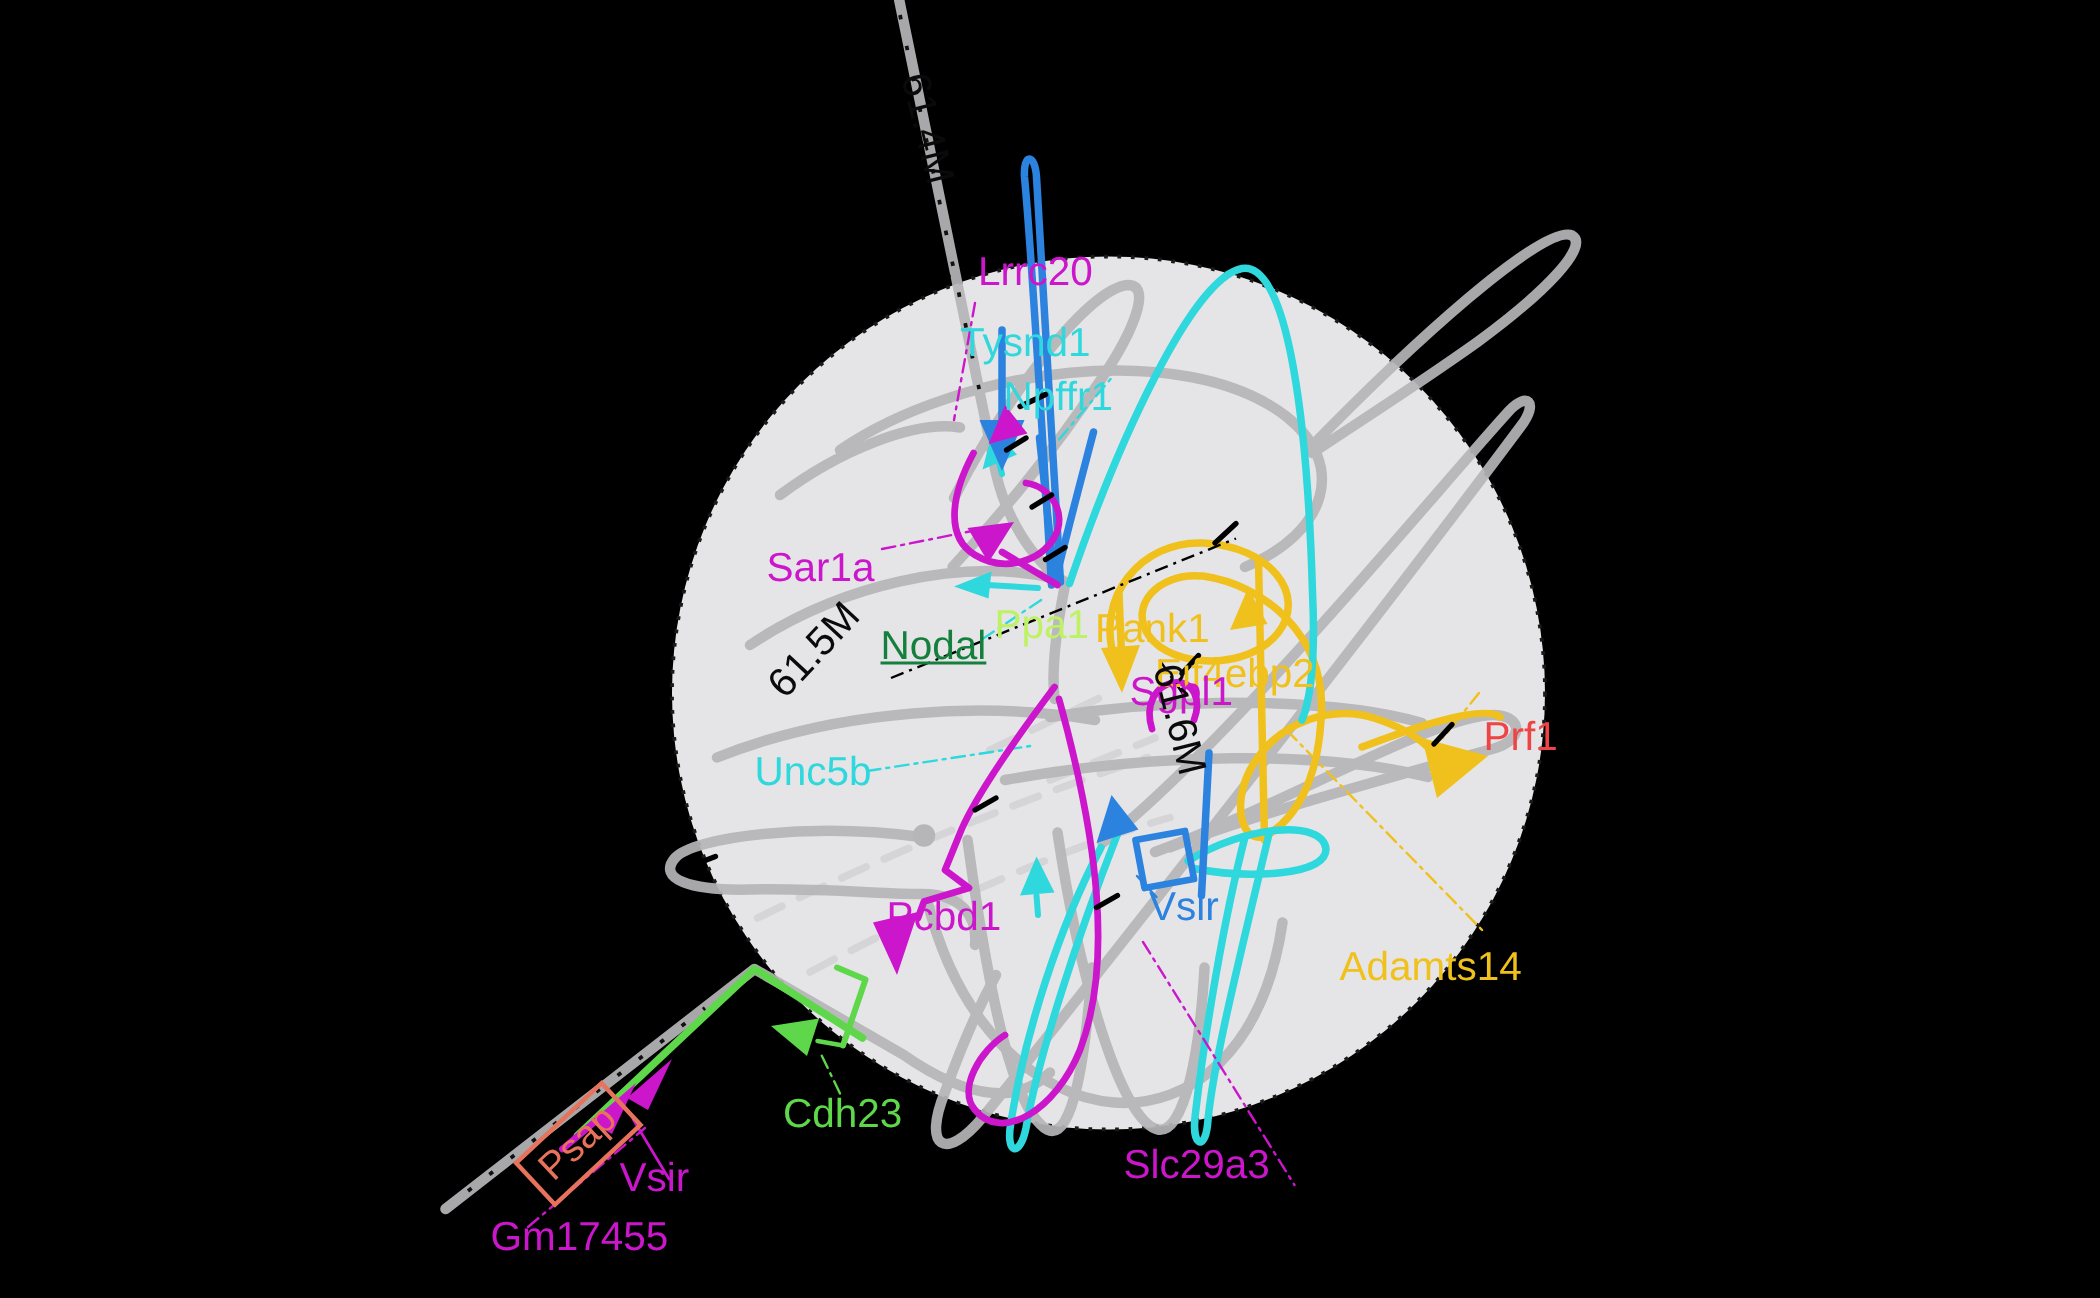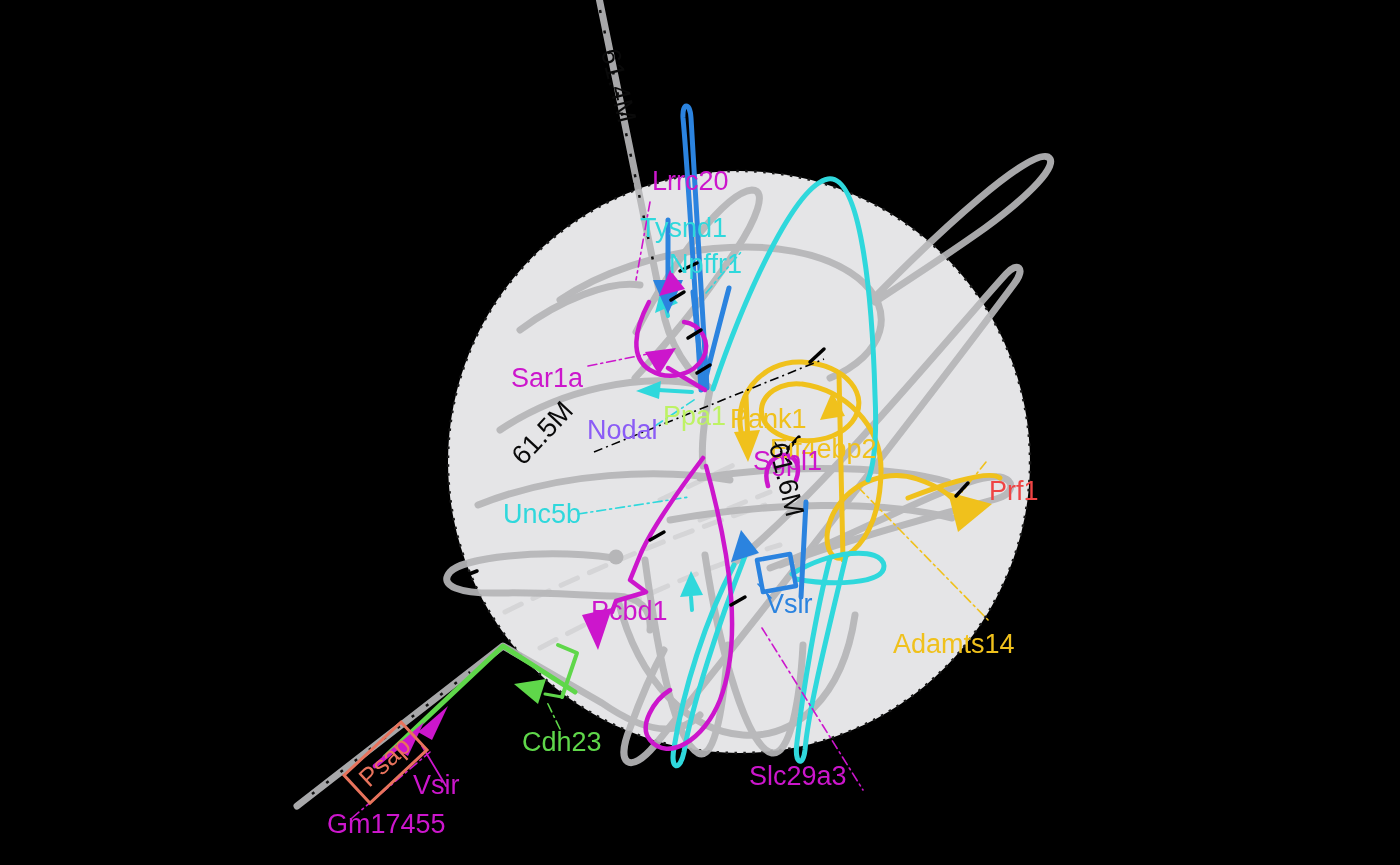--- a/index.html
+++ b/index.html
@@ -137,21 +137,21 @@
     <path d="M594,452 L824,359" stroke-width="1.6" stroke-dasharray="9 4 2 4"></path>
     <path d="M773,440 L791,466" stroke-width="1.6" stroke-dasharray="9 4 2 4"></path>
   </g>
 </svg>
 
 <span class="lbl" style="left: 652px; top: 168px; color: rgb(204, 22, 204);">Lrrc20</span>
 <span class="lbl" style="left: 640px; top: 215px; color: rgb(47, 216, 220);">Tysnd1</span>
 <span class="lbl" style="left: 669px; top: 251px; color: rgb(47, 216, 220);">Npffr1</span>
 <span class="lbl" style="left: 511px; top: 365px; color: rgb(204, 22, 204);">Sar1a</span>
 <span class="lbl" style="left: 663px; top: 391px; color: #bef264; margin-top: 12px;">Ppa1</span>
-<span class="lbl" style="left: 587px; top: 417px; color: #8b5cf6;">Nodal</span>
+<span class="lbl" style="left: 587px; top: 417px; color: #15803d; text-decoration: underline;">Nodal</span>
 <span class="lbl" style="left: 730px; top: 406px; color: rgb(240, 193, 28);">Pank1</span>
 <span class="lbl" style="left: 770px; top: 436px; color: rgb(240, 193, 28);">Eif4ebp2</span>
 <span class="lbl" style="left: 753px; top: 448px; color: rgb(204, 22, 204);">Sgpl1</span>
 <span class="lbl" style="left: 989px; top: 434px; color: #ef4444; margin-top: 44px;">Prf1</span>
 <span class="lbl" style="left: 503px; top: 501px; color: rgb(47, 216, 220);">Unc5b</span>
 <span class="lbl" style="left: 591px; top: 598px; color: rgb(204, 22, 204);">Pcbd1</span>
 <span class="lbl" style="left: 766px; top: 591px; color: rgb(43, 131, 223);">Vsir</span>
 <span class="lbl" style="left: 893px; top: 631px; color: rgb(240, 193, 28);">Adamts14</span>
 <span class="lbl" style="left: 749px; top: 763px; color: rgb(204, 22, 204);">Slc29a3</span>
 <span class="lbl" style="left: 522px; top: 729px; color: rgb(95, 215, 74);">Cdh23</span>

